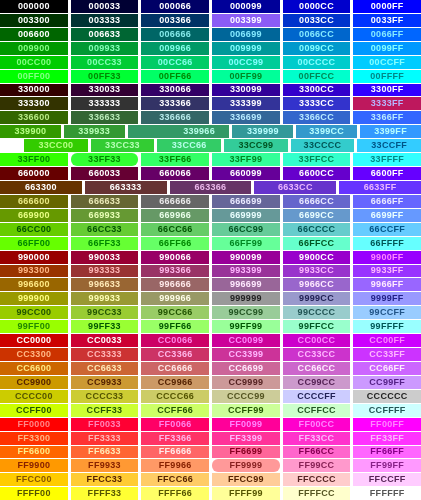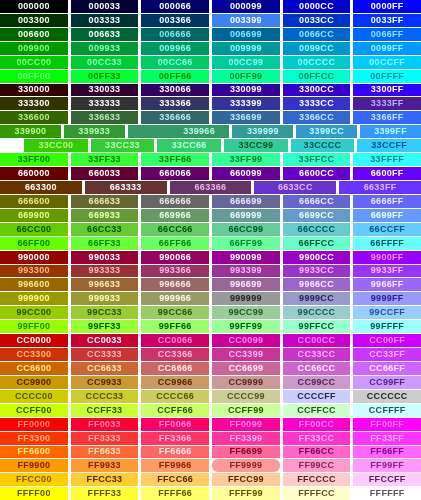--- a/index.html
+++ b/index.html
@@ -58,21 +58,21 @@
       <div class="color-cell" style="background-color: rgb(0, 0, 51); color: rgb(255, 255, 255);">000033</div>
       <div class="color-cell" style="background-color: rgb(0, 0, 102); color: rgb(255, 255, 255);">000066</div>
       <div class="color-cell" style="background-color: rgb(0, 0, 153); color: rgb(255, 255, 255);">000099</div>
       <div class="color-cell" style="background-color: rgb(0, 0, 204); color: rgb(255, 255, 255);">0000CC</div>
       <div class="color-cell" style="background-color: rgb(0, 0, 255); color: rgb(255, 255, 255);">0000FF</div>
     </div>
     <div class="color-row">
       <div class="color-cell" style="background-color: rgb(0, 51, 0); color: rgb(255, 255, 255);">003300</div>
       <div class="color-cell" style="background-color: rgb(0, 51, 51); color: rgb(255, 255, 255);">003333</div>
       <div class="color-cell" style="background-color: rgb(0, 51, 102); color: rgb(255, 255, 255);">003366</div>
-      <div class="color-cell" style="background-color: #3b82f6; color: rgb(255, 255, 255);">003399</div>
+      <div class="color-cell" style="background-color: #8b5cf6; color: rgb(255, 255, 255);">003399</div>
       <div class="color-cell" style="background-color: rgb(0, 51, 204); color: rgb(255, 255, 255);">0033CC</div>
       <div class="color-cell" style="background-color: rgb(0, 51, 255); color: rgb(255, 255, 255);">0033FF</div>
     </div>
     <div class="color-row">
       <div class="color-cell" style="background-color: rgb(0, 102, 0); color: rgb(255, 255, 255);">006600</div>
       <div class="color-cell" style="background-color: rgb(0, 102, 51); color: rgb(255, 255, 255);">006633</div>
       <div class="color-cell" style="background-color: rgb(0, 102, 102); color: rgb(132, 234, 234);">006666</div>
       <div class="color-cell" style="background-color: rgb(0, 102, 153); color: rgb(132, 234, 255);">006699</div>
       <div class="color-cell" style="background-color: rgb(0, 102, 204); color: rgb(132, 234, 255);">0066CC</div>
       <div class="color-cell" style="background-color: rgb(0, 102, 255); color: rgb(132, 234, 255);">0066FF</div>
@@ -108,21 +108,21 @@
       <div class="color-cell" style="background-color: rgb(51, 0, 153); color: rgb(255, 255, 255);">330099</div>
       <div class="color-cell" style="background-color: rgb(51, 0, 204); color: rgb(255, 255, 255);">3300CC</div>
       <div class="color-cell" style="background-color: rgb(51, 0, 255); color: rgb(255, 255, 255);">3300FF</div>
     </div>
     <div class="color-row">
       <div class="color-cell" style="background-color: rgb(51, 51, 0); color: rgb(255, 255, 255);">333300</div>
       <div class="color-cell" style="background-color: rgb(51, 51, 51); color: rgb(255, 255, 255);">333333</div>
       <div class="color-cell" style="background-color: rgb(51, 51, 102); color: rgb(255, 255, 255);">333366</div>
       <div class="color-cell" style="background-color: rgb(51, 51, 153); color: rgb(255, 255, 255);">333399</div>
       <div class="color-cell" style="background-color: rgb(51, 51, 204); color: rgb(255, 255, 255);">3333CC</div>
-      <div class="color-cell" style="background-color: #4c1d95; color: rgb(183, 183, 255); text-align: right;">3333FF</div>
+      <div class="color-cell" style="background-color: #be185d; color: rgb(183, 183, 255); text-align: right;">3333FF</div>
     </div>
     <div class="color-row">
       <div class="color-cell" style="background-color: rgb(51, 102, 0); color: rgb(183, 234, 132);">336600</div>
       <div class="color-cell" style="background-color: rgb(51, 102, 51); color: rgb(183, 234, 183);">336633</div>
       <div class="color-cell" style="background-color: rgb(51, 102, 102); color: rgb(183, 234, 234);">336666</div>
       <div class="color-cell" style="background-color: rgb(51, 102, 153); color: rgb(183, 234, 255);">336699</div>
       <div class="color-cell" style="background-color: rgb(51, 102, 204); color: rgb(183, 234, 255);">3366CC</div>
       <div class="color-cell" style="background-color: rgb(51, 102, 255); color: rgb(183, 234, 255);">3366FF</div>
     </div>
     <div class="color-row">
@@ -136,21 +136,21 @@
     <div class="color-row">
       <div class="color-cell" style="background-color: rgb(51, 204, 0); color: rgb(183, 255, 132); margin-left: 24px;">33CC00</div>
       <div class="color-cell" style="background-color: rgb(51, 204, 51); color: rgb(183, 255, 183);">33CC33</div>
       <div class="color-cell" style="background-color: rgb(51, 204, 102); color: rgb(183, 255, 234);">33CC66</div>
       <div class="color-cell" style="background-color: rgb(51, 204, 153); color: rgb(0, 84, 33);">33CC99</div>
       <div class="color-cell" style="background-color: rgb(51, 204, 204); color: rgb(0, 84, 84);">33CCCC</div>
       <div class="color-cell" style="background-color: rgb(51, 204, 255); color: rgb(0, 84, 135);">33CCFF</div>
     </div>
     <div class="color-row">
       <div class="color-cell" style="background-color: rgb(51, 255, 0); color: rgb(0, 135, 0);">33FF00</div>
-      <div class="color-cell" style="background-color: rgb(51, 255, 51); color: rgb(0, 135, 0);">33FF33</div>
+      <div class="color-cell" style="background-color: rgb(51, 255, 51); color: rgb(0, 135, 0); border-radius: 6px;">33FF33</div>
       <div class="color-cell" style="background-color: rgb(51, 255, 102); color: rgb(0, 135, 0);">33FF66</div>
       <div class="color-cell" style="background-color: rgb(51, 255, 153); color: rgb(0, 135, 33);">33FF99</div>
       <div class="color-cell" style="background-color: rgb(51, 255, 204); color: rgb(0, 135, 84);">33FFCC</div>
       <div class="color-cell" style="background-color: rgb(51, 255, 255); color: rgb(0, 135, 135);">33FFFF</div>
     </div>
     <div class="color-row">
       <div class="color-cell" style="background-color: rgb(102, 0, 0); color: rgb(255, 255, 255);">660000</div>
       <div class="color-cell" style="background-color: rgb(102, 0, 51); color: rgb(255, 255, 255);">660033</div>
       <div class="color-cell" style="background-color: rgb(102, 0, 102); color: rgb(255, 255, 255);">660066</div>
       <div class="color-cell" style="background-color: rgb(102, 0, 153); color: rgb(255, 255, 255);">660099</div>

